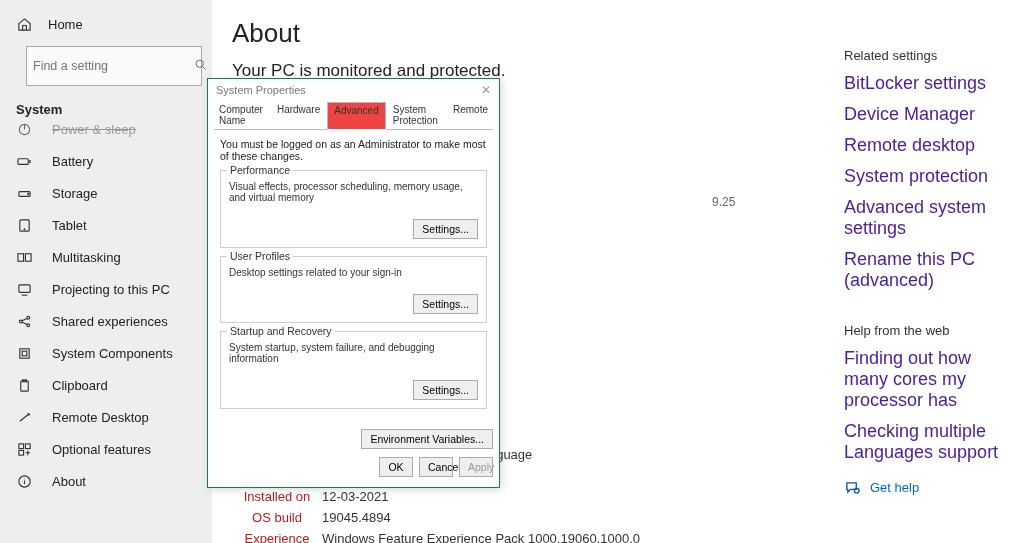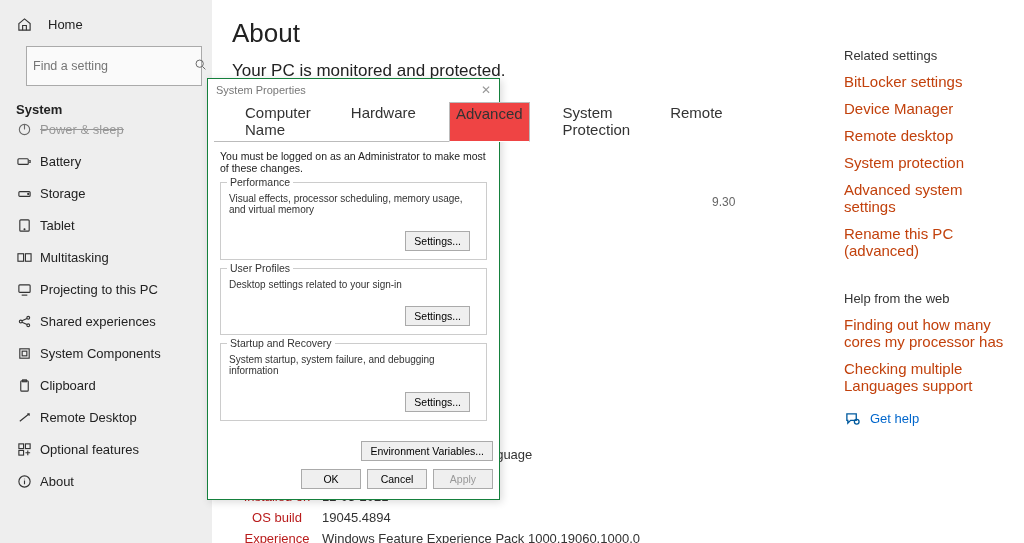--- a/index.html
+++ b/index.html
@@ -5,55 +5,55 @@
   * { box-sizing: border-box; margin: 0; padding: 0; }
   body { font-family: "Segoe UI", Tahoma, sans-serif; font-size: 13px; color: #222; background: #fff; width: 1024px; height: 543px; overflow: hidden; position: relative; }
   .layout { display: flex; width: 100%; height: 100%; }
   .sidebar { width: 212px; background: #eeeeee; padding: 8px 6px; }
   .home-row { display: flex; align-items: center; gap: 16px; padding: 8px 10px; font-size: 13px; cursor: pointer; }
   .search-box { margin: 6px 4px 10px 20px; border: 1px solid #aaa; background: #fafafa; height: 40px; display: flex; align-items: center; padding: 0 6px; }
   .search-box input { border: none; background: transparent; outline: none; font-size: 12.5px; flex: 1; color: #666; }
   .search-icon { color: #666; font-size: 13px; }
   .section-title { font-weight: 600; font-size: 13px; padding: 6px 10px 4px 10px; }
   .nav { overflow-y: hidden; }
-  .nav-item { display: flex; align-items: center; gap: 8px; padding: 8px 10px; font-size: 13px; cursor: pointer; }
+  .nav-item { display: flex; align-items: center; gap: 20px; padding: 8px 10px; font-size: 13px; cursor: pointer; }
   .nav-icon { width: 16px; height: 16px; display: inline-flex; align-items: center; justify-content: center; color: #333; }
   .main { flex: 1; padding: 10px 20px 20px 20px; position: relative; overflow: hidden; }
   .page-title { font-size: 26px; font-weight: 400; margin: 8px 0 12px 0; }
   .status-line { font-size: 17px; margin-bottom: 18px; }
   .spec-title { font-size: 19px; font-weight: 400; margin: 12px 0 14px 0; }
   .spec-row { display: flex; font-size: 13px; margin-bottom: 6px; }
   .spec-label { width: 90px; color: #b91c1c; text-align: center; }
   .spec-value { color: #333; }
   .ghost-text { position: absolute; left: 500px; top: 195px; font-size: 12px; color: #666; }
   .right { width: 190px; padding: 18px 10px 10px 10px; }
   .right-heading { font-size: 13px; font-weight: 400; color: #333; margin-bottom: 10px; }
-  .right-link { display: block; font-size: 15px; color: #c2410c; margin-bottom: 10px; cursor: pointer; }
+  .right-link { display: block; font-size: 18px; color: #4c1d95; margin-bottom: 10px; cursor: pointer; }
   .right-gap { height: 22px; }
   .help-row { display: flex; align-items: center; gap: 10px; margin-top: 16px; }
   .help-icon { width: 16px; height: 16px; display:inline-flex; align-items:center; justify-content:center; color:#005a9e; font-size:13px; }
   .help-link { color: #0066cc; font-size: 13px; cursor: pointer; }
 
   
   .dialog { position: absolute; left: 207px; top: 78px; width: 293px; background: #fff; border: 1px solid #15803d; box-shadow: 2px 2px 8px rgba(0,0,0,0.15); font-size: 11px; }
   .dlg-title { padding: 4px 8px; color: #777; font-size: 11px; display: flex; justify-content: space-between; align-items: center; }
   .dlg-close { cursor: pointer; color: #999; font-size: 12px; }
   .tabstrip { display: flex; padding: 0 4px; }
-  .tab { padding: 2px 6px; font-size: 15px; color: #333; border: 1px solid transparent; cursor: pointer; margin-left: 26px; }
+  .tab { padding: 2px 6px; font-size: 10px; color: #333; border: 1px solid transparent; cursor: pointer; }
   .tab.active { border: 1px solid #bbb; border-bottom-color: #fff; background: #ef4444; position: relative; top: 1px; }
   .dlg-body { border-top: 1px solid #bbb; margin: 0 6px; padding: 8px 6px 6px 6px; }
   .admin-note { font-size: 10.5px; margin-bottom: 8px; }
-  .group { border: 1px solid #ccc; padding: 6px 16px 8px 8px; margin-bottom: 8px; position: relative; }
+  .group { border: 1px solid #ccc; padding: 6px 8px 8px 8px; margin-bottom: 8px; position: relative; }
   .group-title { position: absolute; top: -7px; left: 6px; background: #fff; font-size: 10.5px; padding: 0 3px; color: #333; }
   .group-desc { font-size: 10px; color: #333; margin-top: 4px; margin-bottom: 16px; }
   .btn { background: #efefef; border: 1px solid #aaa; font-size: 10.5px; padding: 2px 8px; cursor: pointer; height: 20px; }
   .btn-row-right { text-align: right; }
   .env-row { text-align: right; margin: 6px 6px 0 6px; }
   .dlg-footer { display: flex; justify-content: flex-end; gap: 6px; padding: 8px 6px 10px 6px; }
-  .dlg-footer .btn { width: 60px; text-align: center; }
+  .dlg-footer .btn { width: 34px; text-align: center; }
   .btn.disabled { color: #999; }
 </style>
 </head>
 <body>
 
 <div class="layout">
 
   <div class="sidebar">
     <div class="home-row">
       <span class="nav-icon">
@@ -186,21 +186,21 @@
           </span>
         <span>About</span>
       </div>
     </div>
   </div>
 
   <div class="main">
     <div class="page-title">About</div>
     <div class="status-line">Your PC is monitored and protected.</div>
 
-    <span class="ghost-text">9.30</span>
+    <span class="ghost-text">9.25</span>
 
     <div style="height:300px"></div>
 
     <div class="spec-title">Windows specifications</div>
     <div>
       <div class="spec-row">
         <span class="spec-label">Edition</span>
         <span class="spec-value">Windows 10 Home Single Language</span>
       </div>
       <div class="spec-row">

